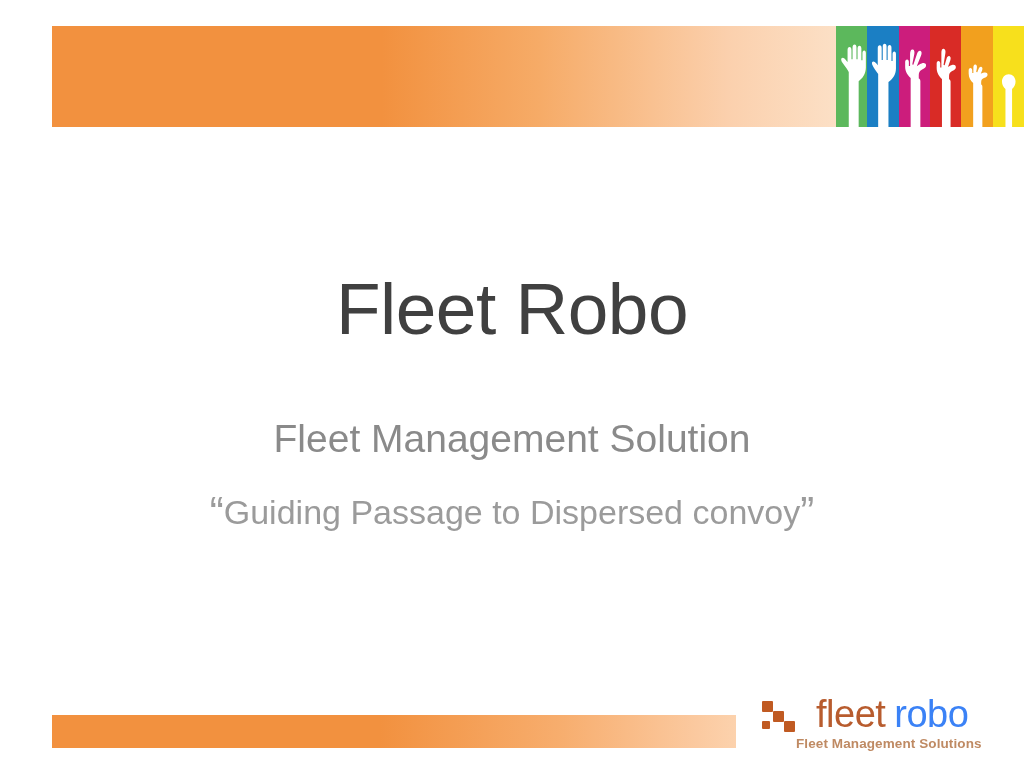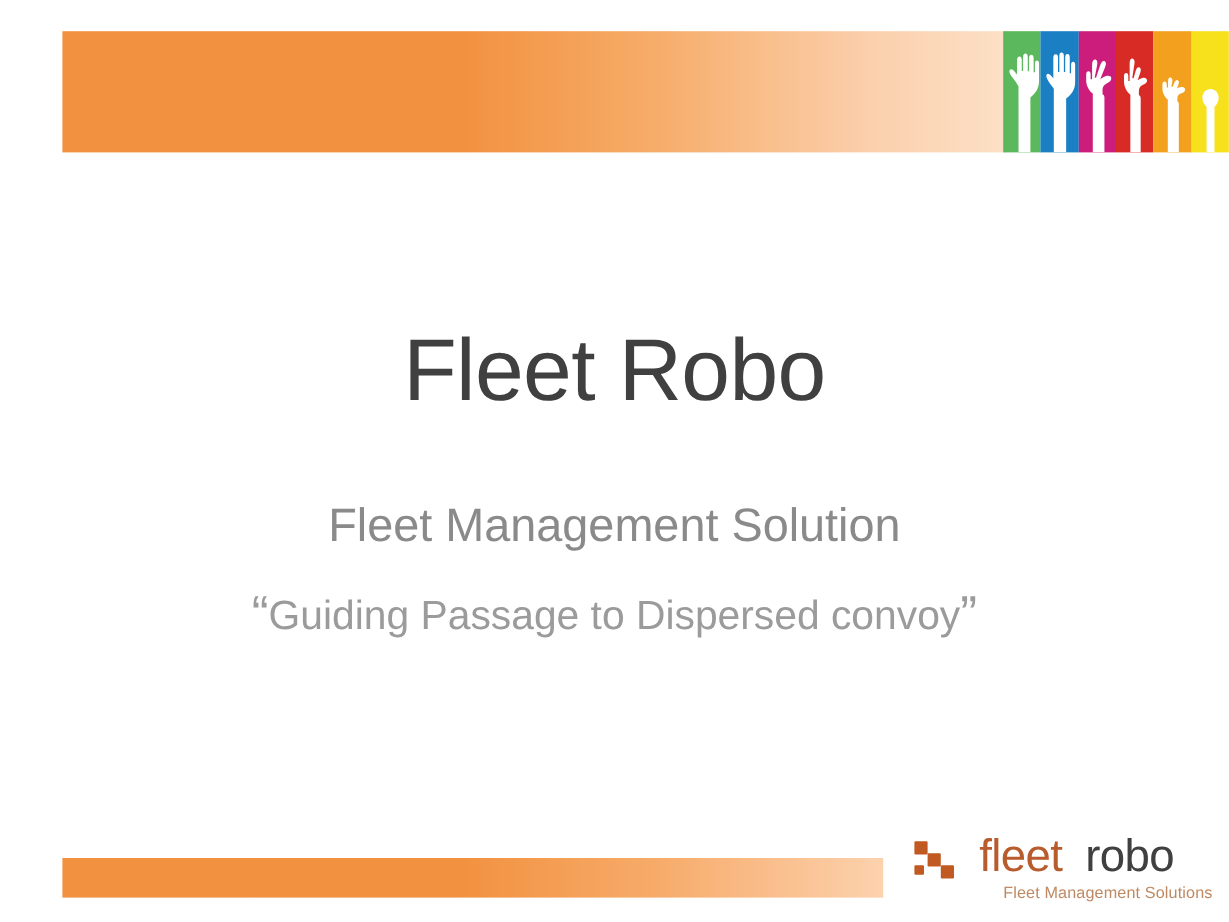--- a/index.html
+++ b/index.html
@@ -158,33 +158,32 @@
     position: absolute;
     left: 30px;
     top: -2px;
     font-size: 38px;
     font-weight: 400;
     letter-spacing: -0.5px;
     white-space: nowrap;
     line-height: 1;
   }
   .logo-fleet { color: #b85c2e; margin-left: 24px; }
-  .logo-robo  { color: #404040; margin-left: 19px; }
+  .logo-robo  { color: #3b82f6; margin-left: 9px; }
 
   .logo-sub {
     position: absolute;
     left: 34px;
     top: 40px;
     font-size: 13.5px;
-    font-weight: normal;
+    font-weight: bold;
     color: #bf8a63;
     letter-spacing: 0.1px;
     white-space: nowrap;
     line-height: 1;
-    margin-left: 40px;
   }
 </style>
 </head>
 <body>
 
 <div class="slide">
 
   <div class="header-band"></div>
 
   <div class="color-strip">

